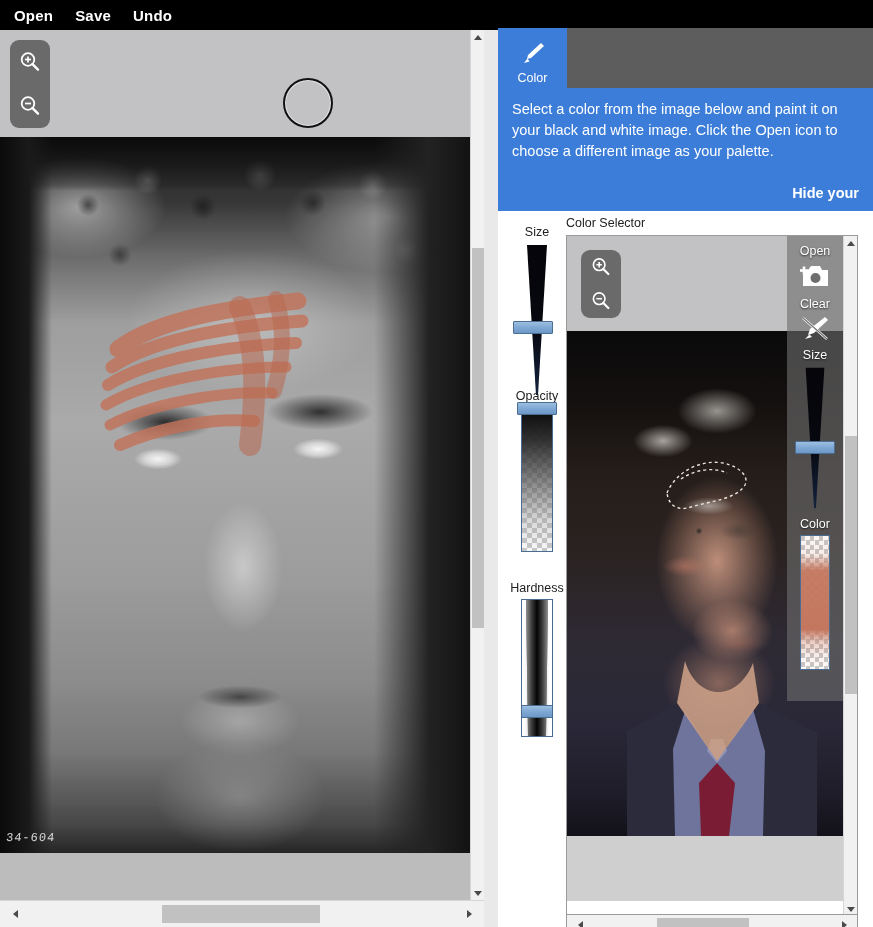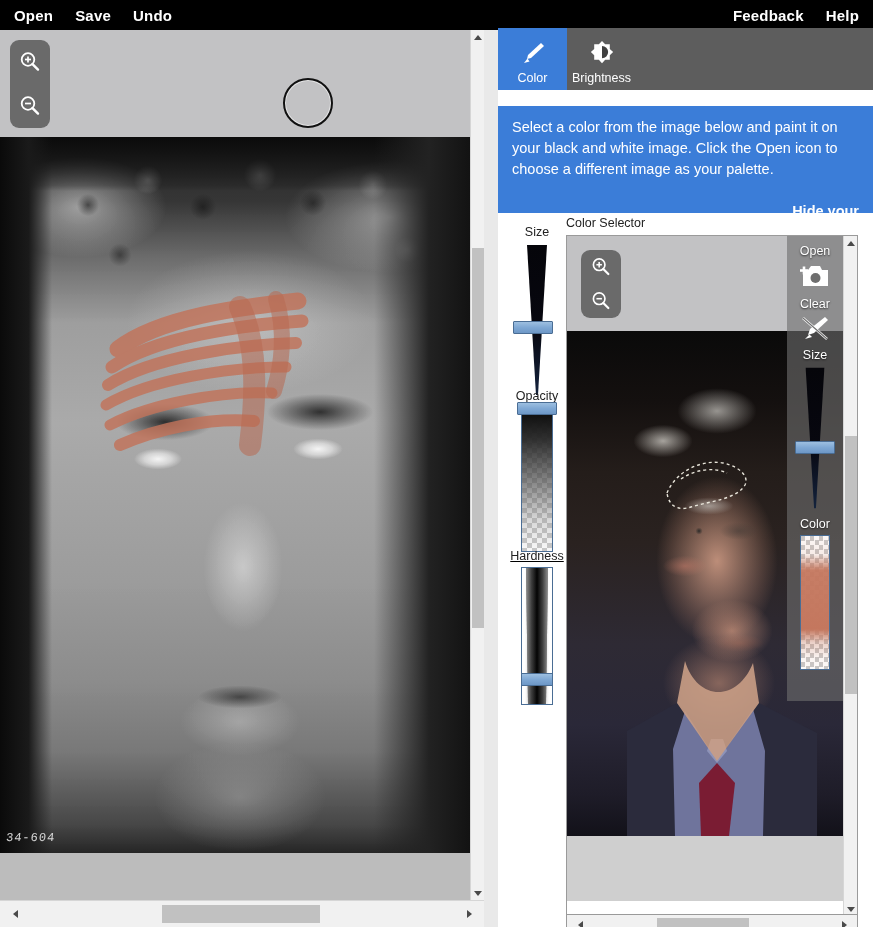--- a/index.html
+++ b/index.html
@@ -146,21 +146,21 @@
   .tabs { position:absolute; left:0; top:0; width:375px; height:62px; background:#5d5d5d; display:flex; }
   .tab {
     width: 69px; height: 62px; display:flex; flex-direction:column; align-items:center; justify-content:flex-end;
     padding-bottom: 5px; cursor:pointer; color:#ffffff; font-size: 12.5px;
   }
   .tab.active { background:#3b7dd8; }
   .tab .ticon { height: 30px; display:flex; align-items:center; justify-content:center; margin-bottom: 3px; }
   .tab-rest { flex:1; background:#5d5d5d; }
 
   .helpbar {
-    position:absolute; left:0; top:78px; width:375px; height:123px; background:#3b7dd8;
+    position:absolute; left:0; top:60px; width:375px; height:123px; background:#3b7dd8;
     color:#fff; padding: 11px 14px 0 14px;
   }
   .helpbar p { font-size: 14.5px; line-height: 21px; }
   .hide-this { position:absolute; right:14px; bottom:10px; font-size:14.5px; font-weight:bold; color:#fff; cursor:pointer; }
 
   .tools-area { position:absolute; left:0; top:185px; width:375px; height:714px; background:#fff; }
 
   .lbl { font-size: 12.5px; color:#222; text-align:center; }
   .lbl-left { font-size: 12.5px; color:#222; }
 
@@ -217,24 +217,20 @@
 </head>
 <body>
 
 <div class="app">
 
   <div class="topbar">
     <div class="menu-left">
       <span class="menu-item">Open</span>
       <span class="menu-item">Save</span>
       <span class="menu-item">Undo</span>
-    </div>
-    <div class="menu-right">
-      <span class="menu-item">Feedback</span>
-      <span class="menu-item">Help</span>
     </div>
   </div>
 
   <div class="left-panel">
     <div class="canvas-area">
 
       <div class="canvas-top-strip"></div>
 
       <div class="zoom-cluster">
         <div class="zoom-btn">
@@ -312,29 +308,20 @@
     <div class="tabs">
       <div class="tab active">
         <div class="ticon">
           <svg width="28" height="26" viewBox="0 0 28 26">
             <path d="M22 3 L25 6 L12 18 L8 19 L9 15 Z" fill="#ffffff"></path>
             <path d="M8.5 18.5 L5 23 L10.5 21.5 Z" fill="#ffffff"></path>
           </svg>
         </div>
         <span>Color</span>
       </div>
-      <div class="tab">
-        <div class="ticon">
-          <svg width="28" height="26" viewBox="0 0 28 28">
-            <path d="M14 1 L17.4 4.6 L22.4 4.6 L22.4 9.6 L26 13 L22.4 16.4 L22.4 21.4 L17.4 21.4 L14 25 L10.6 21.4 L5.6 21.4 L5.6 16.4 L2 13 L5.6 9.6 L5.6 4.6 L10.6 4.6 Z" fill="#ffffff"></path>
-            <path d="M14 6.4 A6.6 6.6 0 0 1 14 19.6 Z" fill="#3f3f3f"></path>
-          </svg>
-        </div>
-        <span>Brightness</span>
-      </div>
       <div class="tab-rest"></div>
     </div>
 
     <div class="helpbar">
       <p>Select a color from the image below and paint it on your black and white image. Click the Open icon to choose a different image as your palette.</p>
       <span class="hide-this">Hide your</span>
     </div>
 
     <div class="tools-area">
 
@@ -361,21 +348,21 @@
           <div class="lbl">Opacity</div>
           <div class="slider-track" style="width:32px;height:145px;border:1px solid #4a6d94;
                background-image:
                  linear-gradient(to bottom, rgba(8,8,8,1) 0%, rgba(40,40,40,0.96) 22%, rgba(90,90,90,0.72) 52%, rgba(150,150,150,0.38) 78%, rgba(200,200,200,0.10) 100%),
                  repeating-conic-gradient(#ffffff 0% 25%, #c8c8c8 0% 50%);
                background-size: 100% 100%, 10px 10px;">
             <div class="handle" style="top:-6px;left:-5px;width:40px;"></div>
           </div>
         </div>
 
-        <div class="slider-block" style="top:336px;text-decoration:underline;">
+        <div class="slider-block" style="top:368px;">
           <div class="lbl">Hardness</div>
           <div class="slider-track" style="width:32px;height:138px;border:1px solid #4a6d94;overflow:hidden;background:#fff;">
             <svg width="30" height="136" viewBox="0 0 30 136" style="display:block">
               <defs>
                 <linearGradient id="hardH" x1="0" y1="0" x2="1" y2="0">
                   <stop offset="0%" stop-color="#ffffff"></stop>
                   <stop offset="25%" stop-color="#6a6a6a"></stop>
                   <stop offset="50%" stop-color="#000000"></stop>
                   <stop offset="75%" stop-color="#6a6a6a"></stop>
                   <stop offset="100%" stop-color="#ffffff"></stop>

